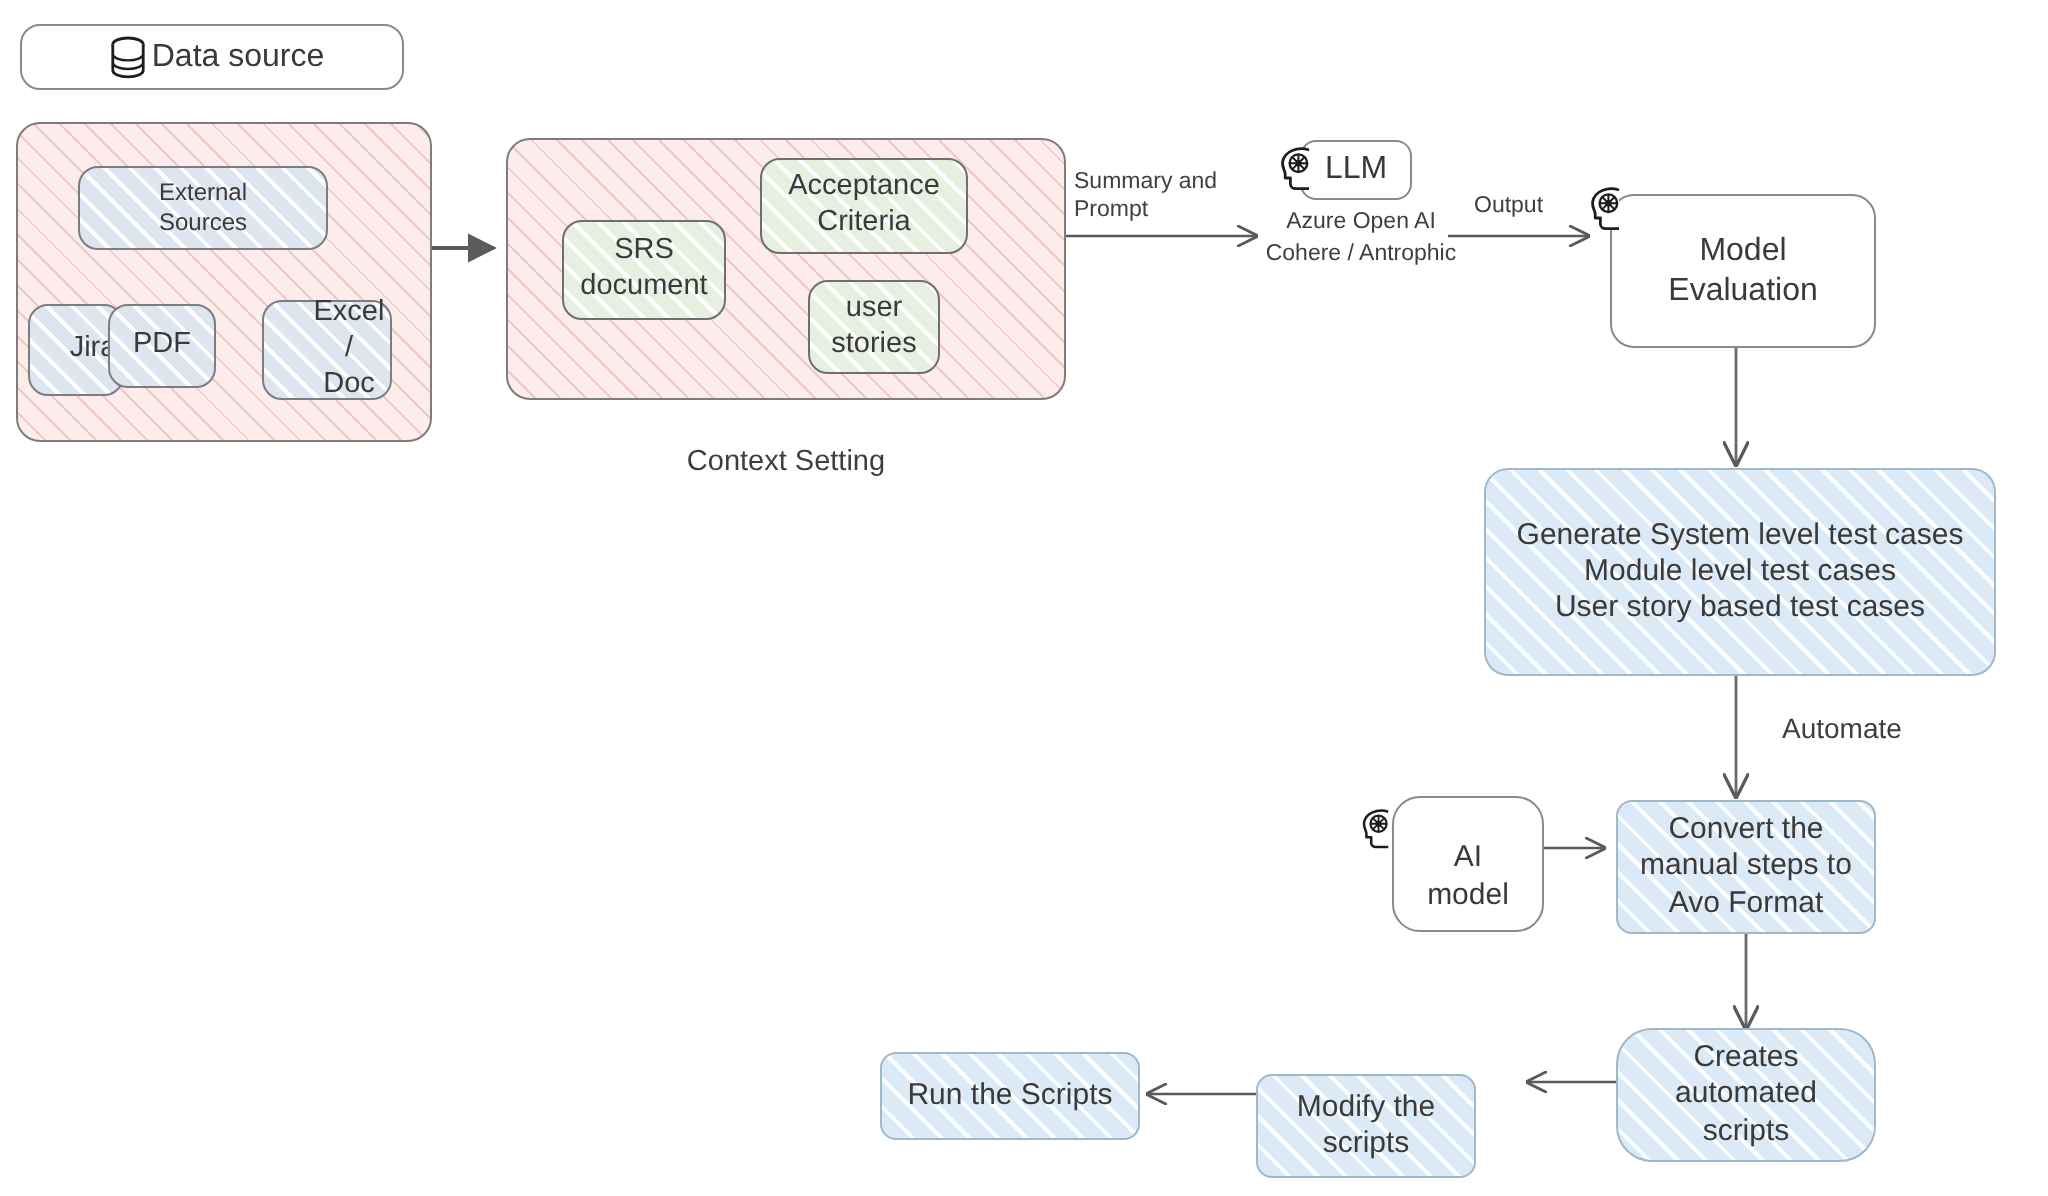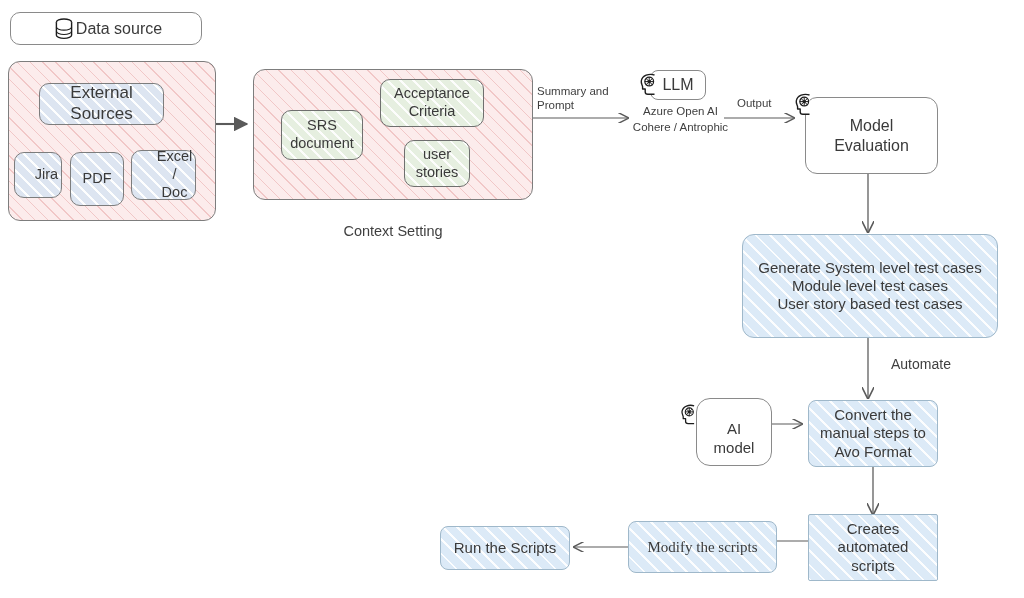--- a/index.html
+++ b/index.html
@@ -120,26 +120,26 @@
       <path d="M2.4 4.2 L2.4 17.2 A7.6 3.2 0 0 0 17.6 17.2 L17.6 4.2" fill="#ffffff" stroke="#1d1d1d" stroke-width="1.4"></path>
       <path d="M2.4 9.0 A7.6 3.2 0 0 0 17.6 9.0" fill="none" stroke="#1d1d1d" stroke-width="1.2"></path>
       <path d="M2.4 13.3 A7.6 3.2 0 0 0 17.6 13.3" fill="none" stroke="#1d1d1d" stroke-width="1.2"></path>
     </svg>
     <span>Data source</span>
   </span>
 </div>
 
 <div class="node fill-pink" style="left:8px;top:61px;width:208px;height:160px;border-radius:12px;"></div>
 
-<div class="node fill-blue" style="left:39px;top:83px;width:125px;height:42px;font-size:17px;">External
+<div class="node fill-blue" style="left:39px;top:83px;width:125px;height:42px;font-size:12px;">External
 Sources</div>
 
 <div class="node fill-blue" style="left:14px;top:152px;width:48px;height:46px;font-size:14.5px;padding-left:17px;">Jira</div>
 
-<div class="node fill-blue" style="left:70px;top:152px;width:54px;height:54px;font-size:14.5px;">PDF</div>
+<div class="node fill-blue" style="left:54px;top:152px;width:54px;height:42px;font-size:14.5px;">PDF</div>
 
 <div class="node fill-blue" style="left:131px;top:150px;width:65px;height:50px;font-size:14.5px;padding-left:22px;">Excel /
 Doc</div>
 
 <div class="node fill-pink" style="left:253px;top:69px;width:280px;height:131px;border-radius:12px;"></div>
 
 <div class="node fill-green" style="left:281px;top:110px;width:82px;height:50px;font-size:14.5px;">SRS
 document</div>
 
 <div class="node fill-green" style="left:380px;top:79px;width:104px;height:48px;font-size:14.5px;">Acceptance
@@ -195,19 +195,19 @@
            L4.6 17.0 L7.2 17.0 L7.2 20.0 C7.2 21.4 8.4 22.3 9.9 22.3 L16.5 22.3" fill="#ffffff" stroke="#1d1d1d" stroke-width="1.4" stroke-linejoin="round"></path>
   <circle cx="11.2" cy="9.6" r="4.4" fill="none" stroke="#1d1d1d" stroke-width="1.2"></circle>
   <path d="M11.2 5.2 L11.2 14.0 M6.8 9.6 L15.6 9.6 M8.1 6.5 L14.3 12.7 M14.3 6.5 L8.1 12.7" stroke="#1d1d1d" stroke-width="1"></path>
   <circle cx="11.2" cy="9.6" r="1.6" fill="#1d1d1d"></circle>
 </svg>
 
 <div class="node fill-lightblue" style="left:808px;top:400px;width:130px;height:67px;font-size:15px;border-radius:8px;">Convert the
 manual steps to
 Avo Format</div>
 
-<div class="node fill-lightblue" style="left:808px;top:514px;width:130px;height:67px;font-size:15px;border-radius:2px;">Creates
+<div class="node fill-lightblue" style="left:808px;top:514px;width:130px;height:67px;font-size:15px;border-radius:18px;">Creates
 automated
 scripts</div>
 
-<div class="node fill-lightblue" style="left:628px;top:521px;width:149px;height:52px;font-size:15px;border-radius:8px;font-family:Liberation Serif, serif;">Modify the scripts</div>
+<div class="node fill-lightblue" style="left:628px;top:537px;width:110px;height:52px;font-size:15px;border-radius:8px;">Modify the scripts</div>
 
 <div class="node fill-lightblue" style="left:440px;top:526px;width:130px;height:44px;font-size:15px;border-radius:8px;">Run the Scripts</div>
 
 </body></html>

